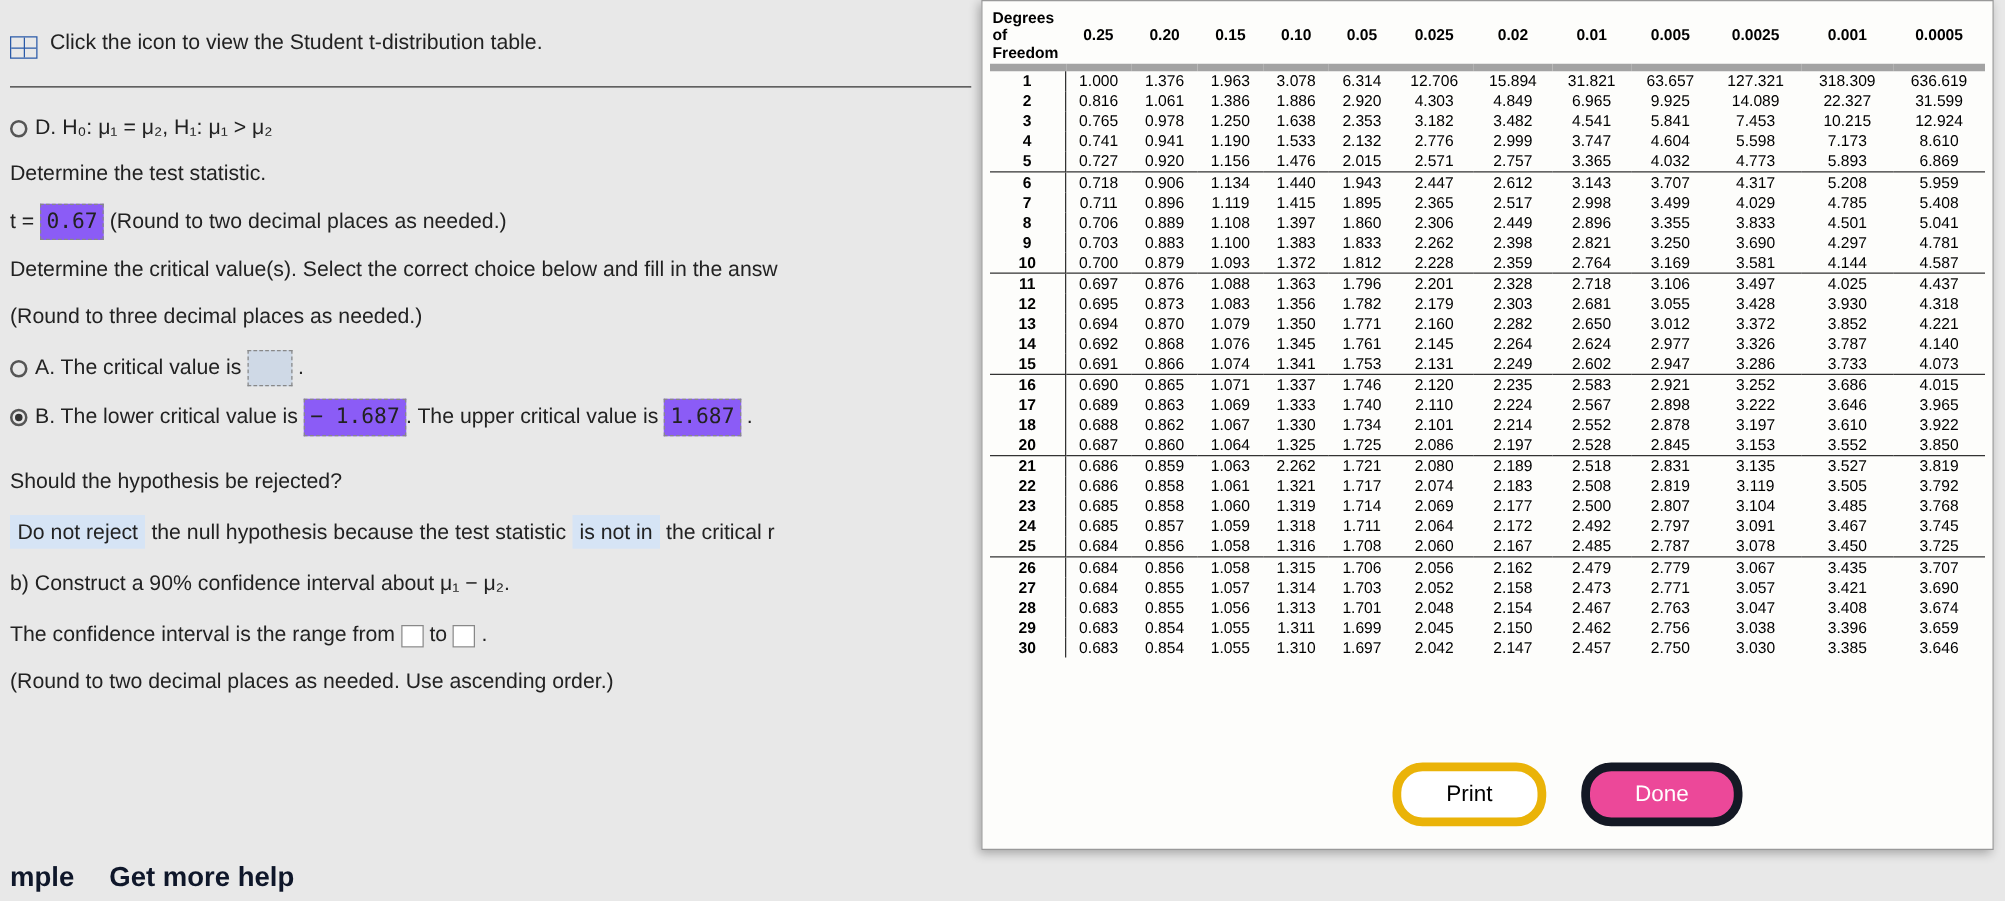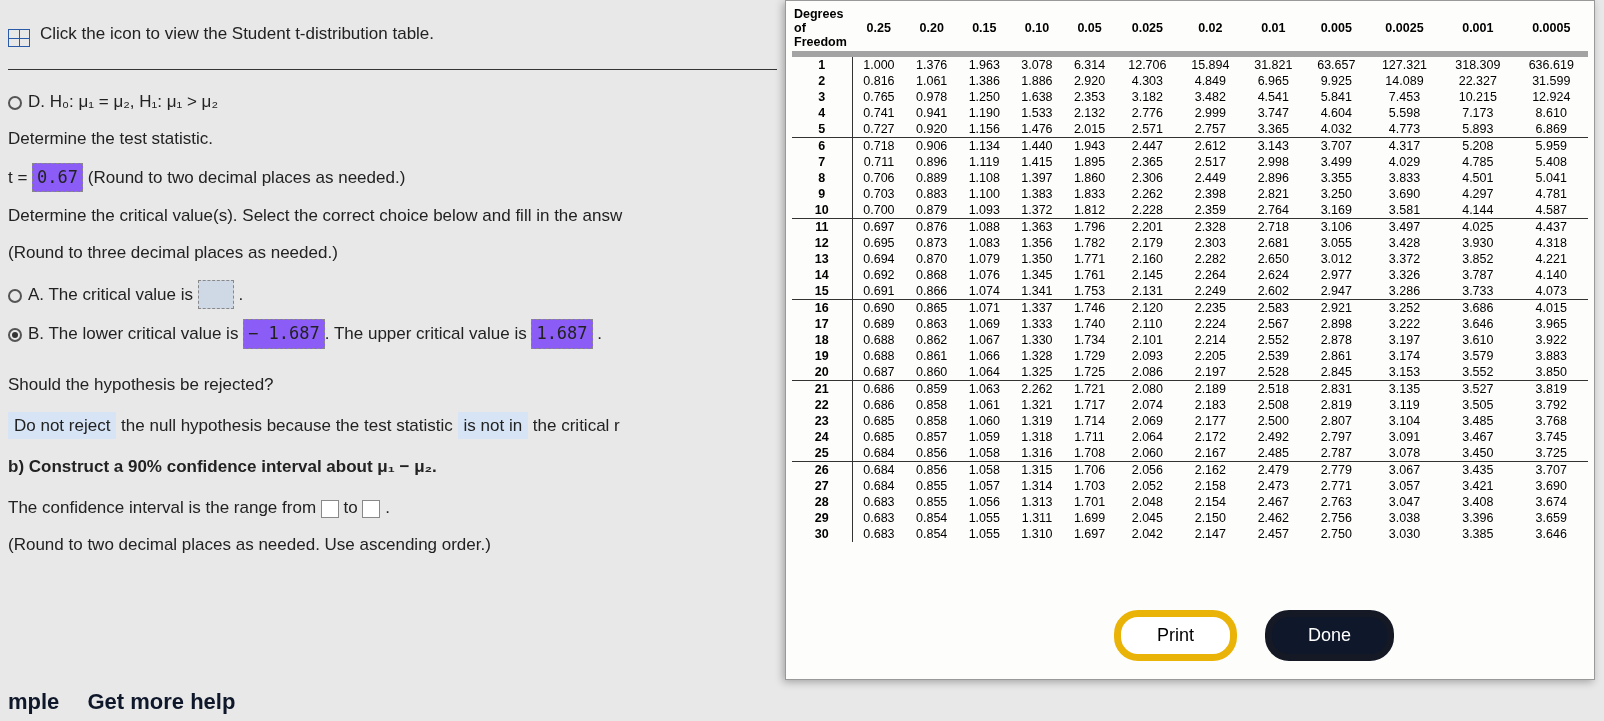--- a/index.html
+++ b/index.html
@@ -23,41 +23,41 @@
 
 .popup{position:absolute;left:785px;top:0;width:810px;height:680px;background:#fdfdfb;border:1px solid #999;box-shadow:-2px 2px 8px rgba(0,0,0,.3);padding:4px 6px 0 6px}
 .ttable{width:100%;border-collapse:collapse;font-size:12.5px;font-family:"Times New Roman",serif}
 .ttable th{font-weight:bold;padding:2px 2px;text-align:center;border-bottom:6px solid #a3a3a3}
 .ttable th.df{text-align:left;padding-left:2px;width:60px}
 .ttable td{padding:1px 2px;text-align:center;font-variant-numeric:tabular-nums}
 .ttable td.df{text-align:center;font-weight:bold;border-right:1px solid #333;width:60px}
 .ttable tbody tr.grp td{border-top:1px solid #333}
 .btns{position:absolute;bottom:18px;right:200px;display:flex;gap:28px}
 .btn{padding:8px 36px;border-radius:24px;font-size:18px;cursor:pointer;border:7px solid #eab308;background:#fff}
-.btn.primary{background:#0f172a;color:#fff;border-color:#141925}
+.btn.primary{background:#ec4899;color:#fff;border-color:#141925}
 </style>
 </head>
 <body>
 
 <div class="left">
   <div class="linkrow">
     <span class="tbl-icon"></span>
     <span>Click the icon to view the Student t-distribution table.</span>
   </div>
   <hr class="hr">
   <p><span class="radio"></span><span>D.  H₀: μ₁ = μ₂,  H₁: μ₁ &gt; μ₂</span></p>
   <p>Determine the test statistic.</p>
   <p><span>t = </span><span class="inp">0.67</span><span> (Round to two decimal places as needed.)</span></p>
   <p>Determine the critical value(s). Select the correct choice below and fill in the answ</p>
   <p>(Round to three decimal places as needed.)</p>
   <p style="margin-top:14px"><span class="radio"></span><span>A.  The critical value is </span><span class="inp light">&nbsp;&nbsp;</span> .</p>
   <p><span class="radio sel"></span><span>B.  The lower critical value is </span><span class="inp">− 1.687</span><span>. The upper critical value is </span><span class="inp">1.687</span> .</p>
   <p style="margin-top:22px">Should the hypothesis be rejected?</p>
   <p style="margin-top:14px"><span class="dd">Do not reject</span><span> the null hypothesis because the test statistic </span><span class="dd">is not in</span><span> the critical r</span></p>
-  <p style="margin-top:14px;font-weight:bold">b) Construct a 90% confidence interval about μ₁ − μ₂.</p>
+  <p style="margin-top:14px;font-weight:normal">b) Construct a 90% confidence interval about μ₁ − μ₂.</p>
   <p style="margin-top:14px"><span>The confidence interval is the range from </span><span class="box"></span><span> to </span><span class="box"></span> .</p>
   <p>(Round to two decimal places as needed. Use ascending order.)</p>
 </div>
 
 <div class="bottom-links">
   <span>mple</span>
   <span>Get more help</span>
 </div>
 
 <div class="popup">
@@ -344,35 +344,20 @@
           <td>1.734</td>
           <td>2.101</td>
           <td>2.214</td>
           <td>2.552</td>
           <td>2.878</td>
           <td>3.197</td>
           <td>3.610</td>
           <td>3.922</td>
         </tr>
         <tr>
-          <td class="df">19</td>
-          <td>0.688</td>
-          <td>0.861</td>
-          <td>1.066</td>
-          <td>1.328</td>
-          <td>1.729</td>
-          <td>2.093</td>
-          <td>2.205</td>
-          <td>2.539</td>
-          <td>2.861</td>
-          <td>3.174</td>
-          <td>3.579</td>
-          <td>3.883</td>
-        </tr>
-        <tr>
           <td class="df">20</td>
           <td>0.687</td>
           <td>0.860</td>
           <td>1.064</td>
           <td>1.325</td>
           <td>1.725</td>
           <td>2.086</td>
           <td>2.197</td>
           <td>2.528</td>
           <td>2.845</td>

